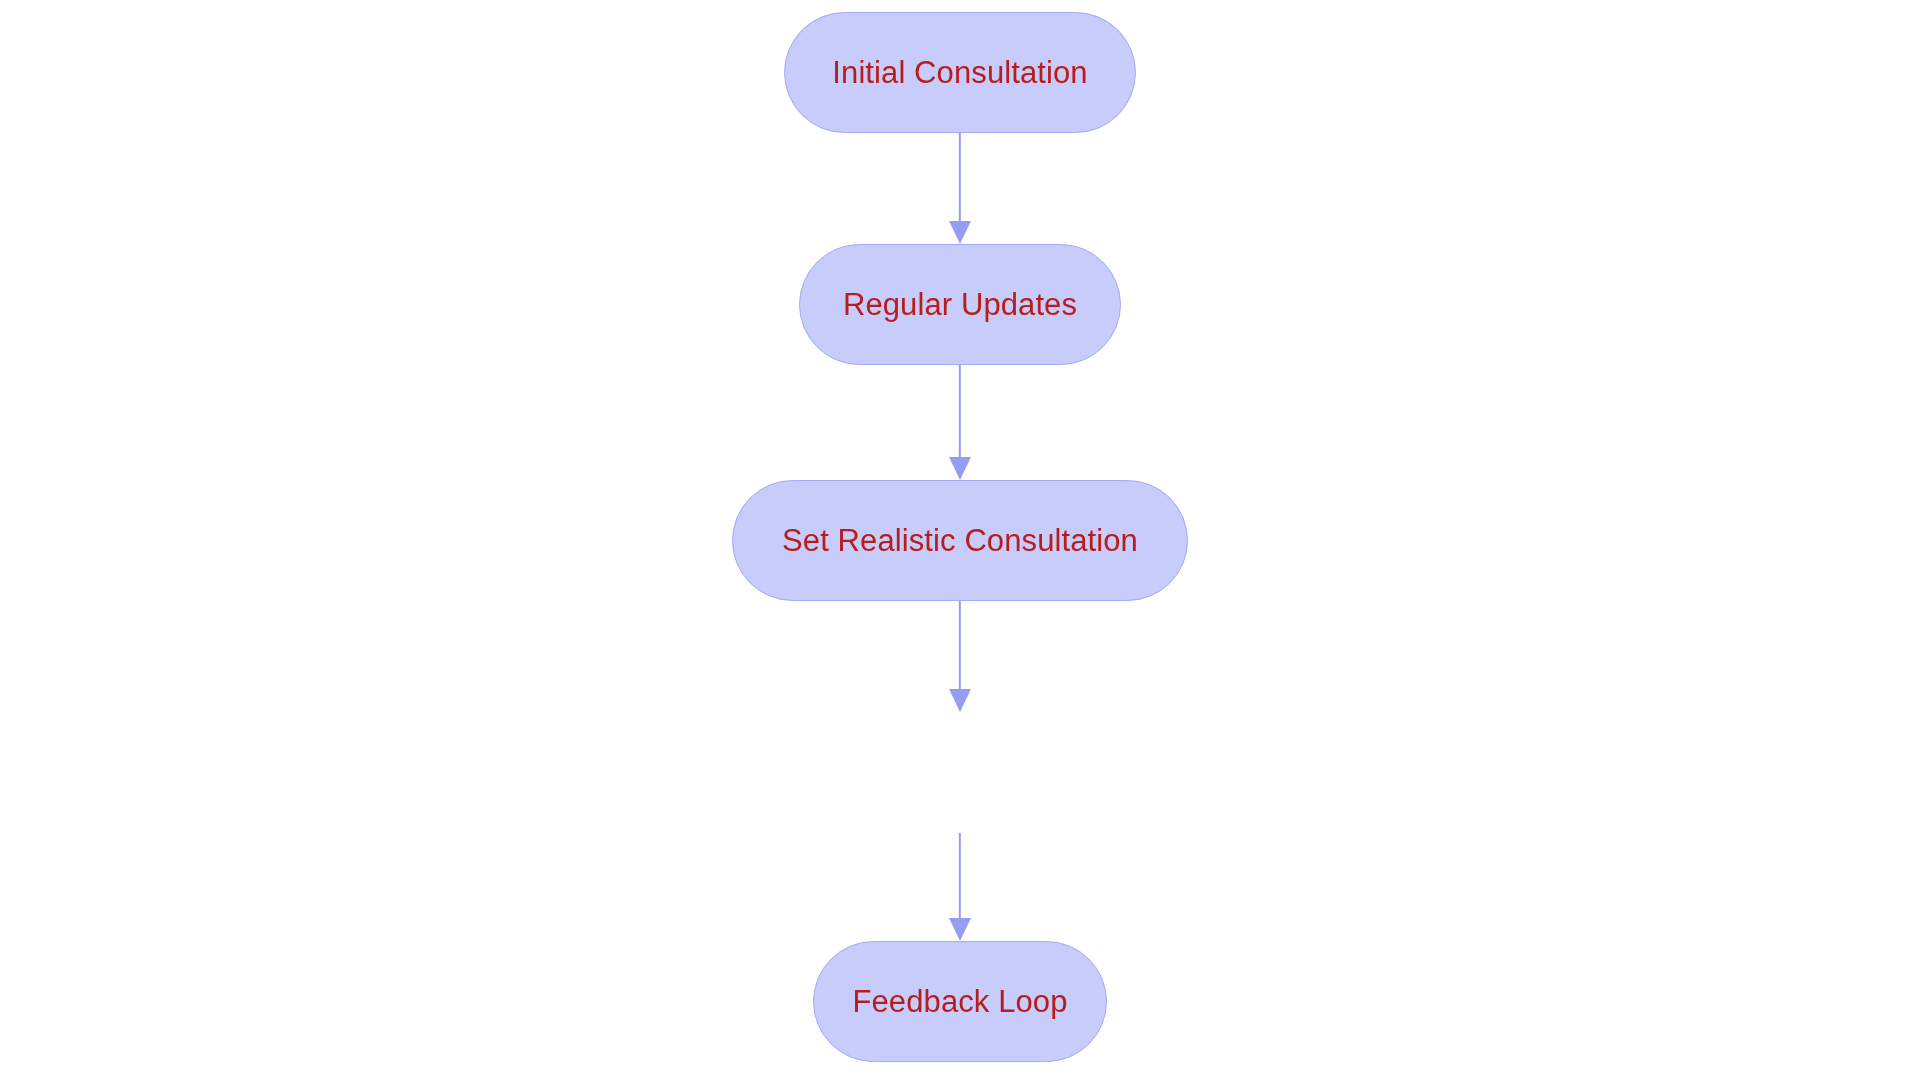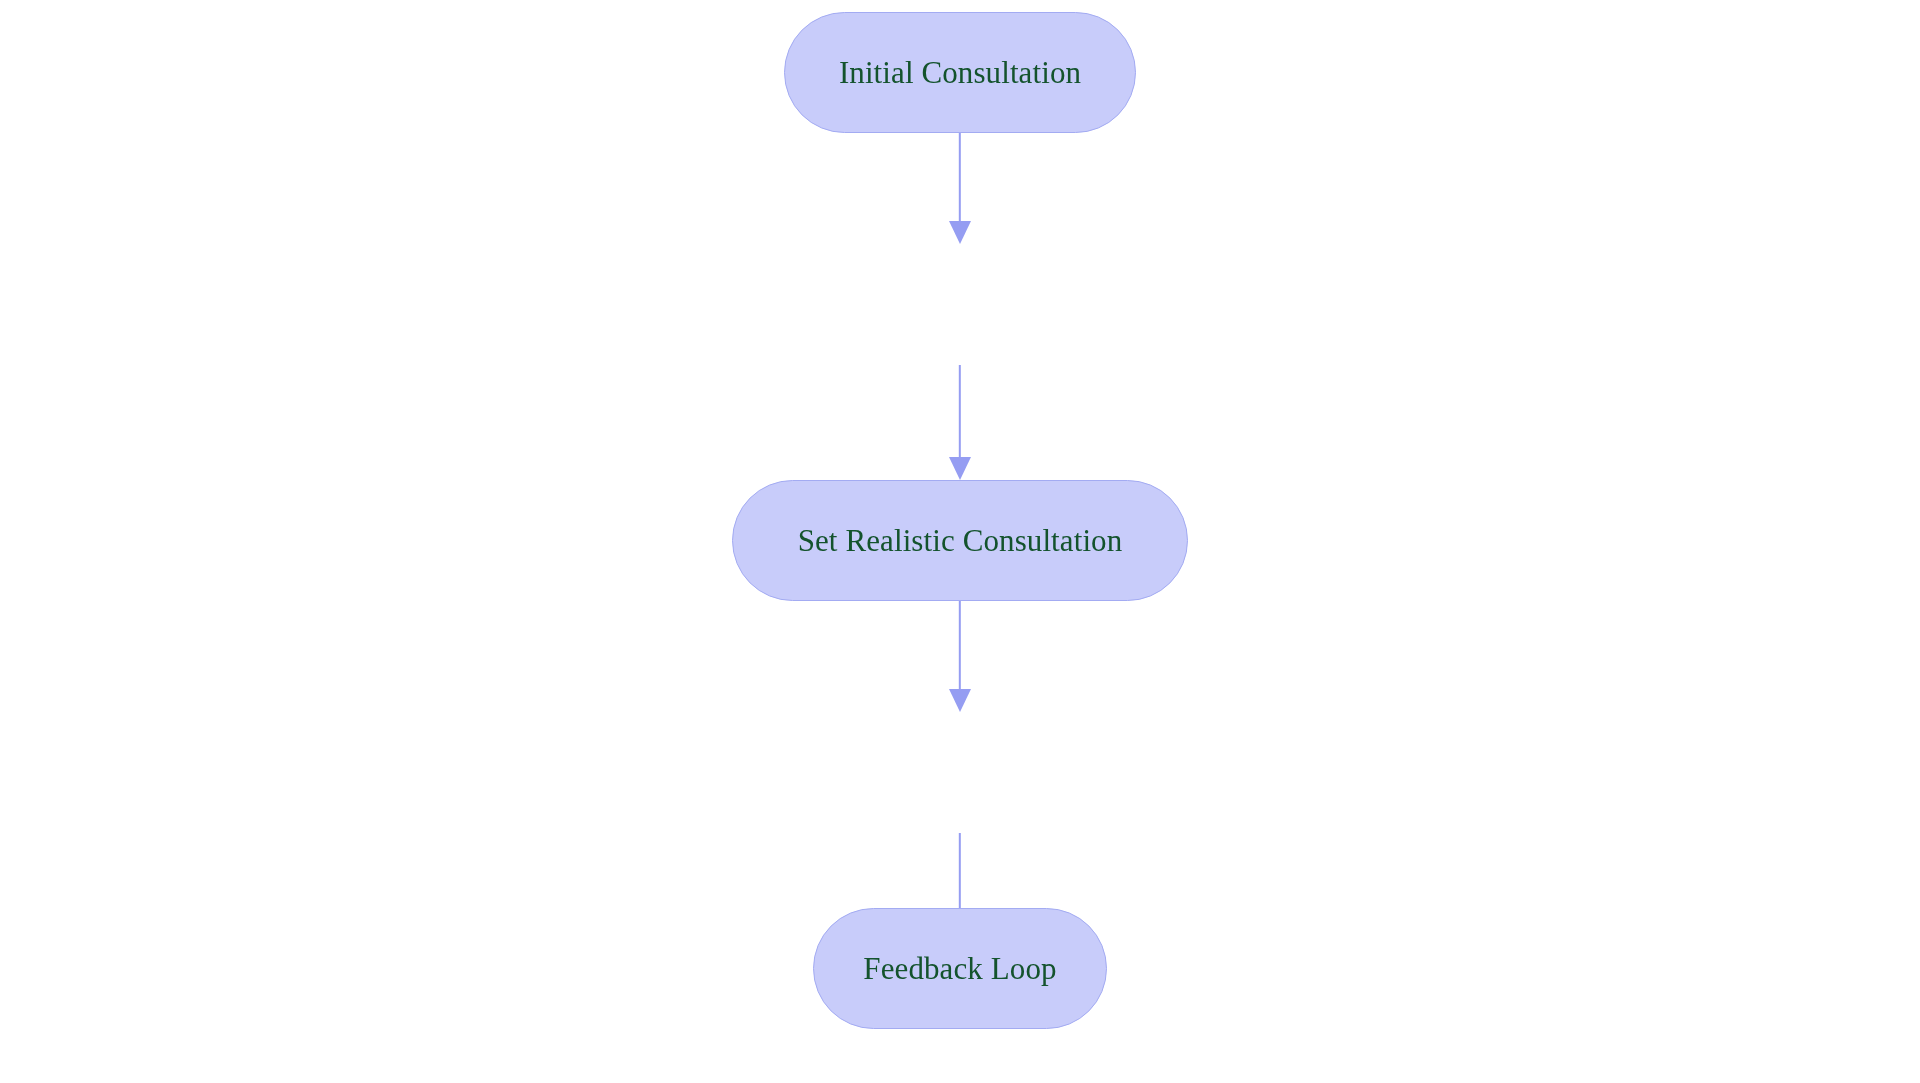--- a/index.html
+++ b/index.html
@@ -29,36 +29,36 @@
     border: 1.6px solid #a3abf2;
     border-radius: 61px;               
     background: #c8ccfa;
     display: flex;
     align-items: center;
     justify-content: center;
     transform: translateX(-50%);
     left: 960px;
   }
   .node-label {
-    color: #14532d;
-    font-family: Liberation Serif, serif;
+    color: #b91c1c;
+    font-family: Liberation Sans, sans-serif;
     font-size: 31px;
     font-weight: 400;
     line-height: 1;
     letter-spacing: 0.1px;
     white-space: nowrap;
     user-select: none;
   }
 
   
   .node-0 { top: 12px;  width: 352px; }
   .node-1 { top: 244px; width: 322px; }
   .node-2 { top: 480px; width: 456px; }
   .node-3 { top: 712px; width: 286px; }
-  .node-4 { top: 908px; width: 294px; text-align: center; }
+  .node-4 { top: 941px; width: 294px; text-align: center; }
 
   
   .edge {
     position: absolute;
     left: 960px;
     transform: translateX(-50%);
     width: 24px;
   }
   .edge-line {
     position: absolute;
@@ -96,20 +96,23 @@
 
   <div class="node node-0">
     <span class="node-label">Initial Consultation</span>
   </div>
 
   <div class="edge edge-0">
     <div class="edge-line"></div>
     <div class="edge-head"></div>
   </div>
 
+  <div class="node node-1">
+    <span class="node-label">Regular Updates</span>
+  </div>
 
   <div class="edge edge-1">
     <div class="edge-line"></div>
     <div class="edge-head"></div>
   </div>
 
   <div class="node node-2">
     <span class="node-label">Set Realistic Consultation</span>
   </div>
 

